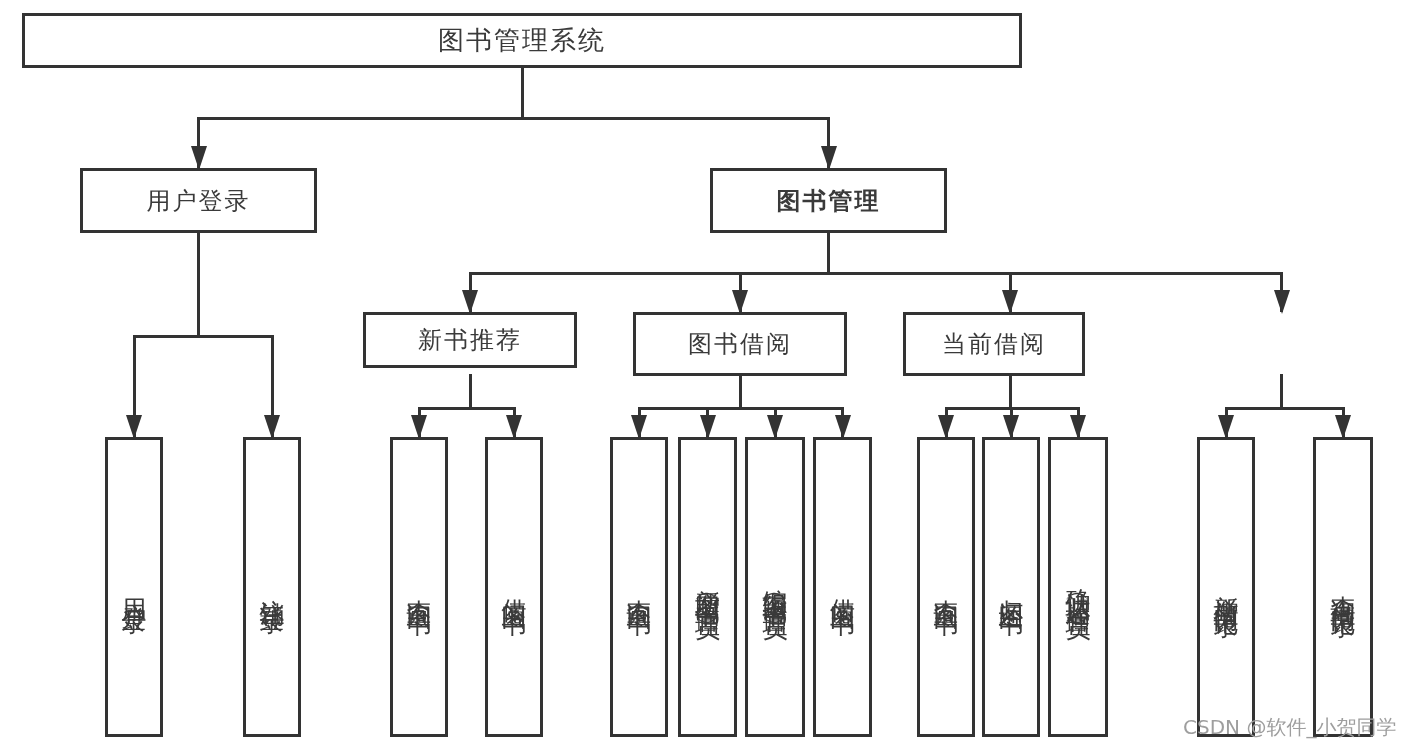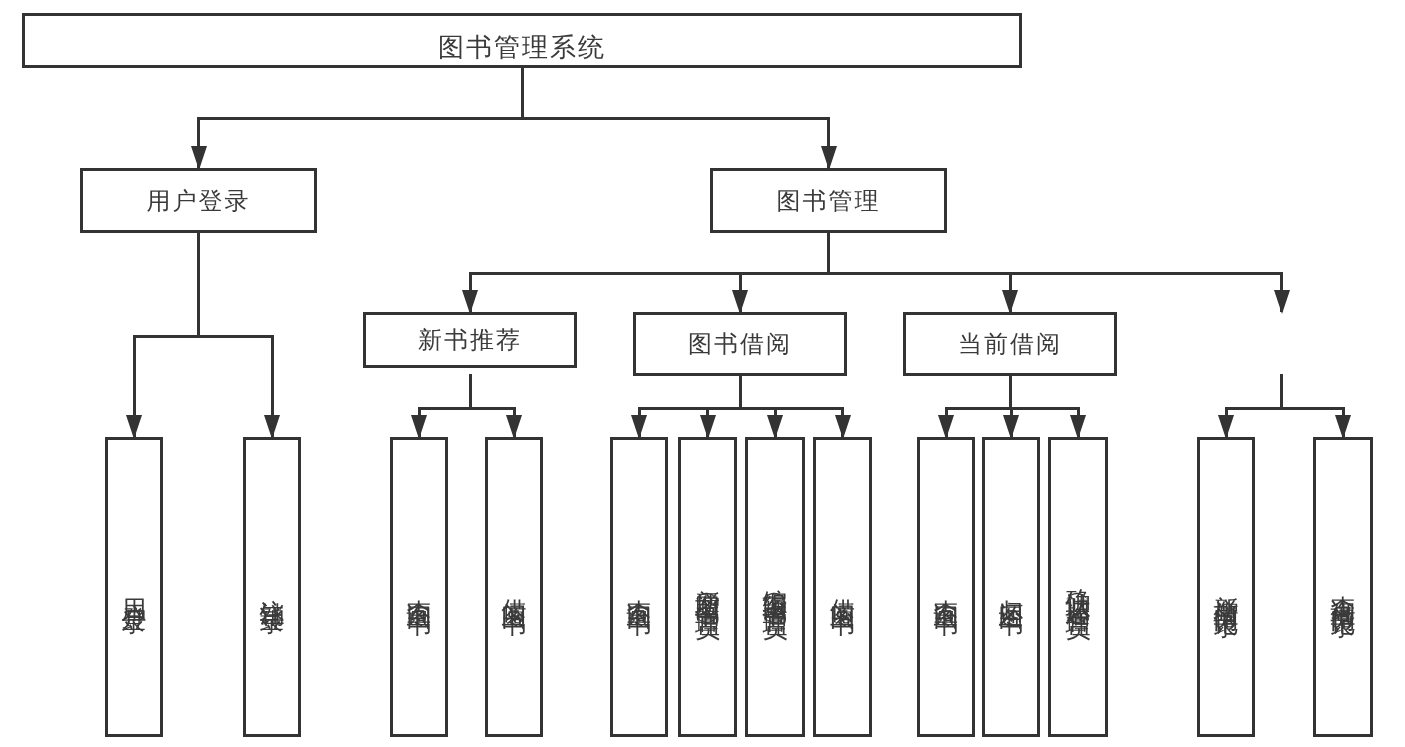--- a/index.html
+++ b/index.html
@@ -117,36 +117,36 @@
     <div class="cline" style="left: 1009.5px; top: 407px; width: 3px; height: 30px;"></div>
     <div class="arrow" style="left: 1003px; top: 415px;"></div>
     <div class="cline" style="left: 1076.5px; top: 407px; width: 3px; height: 30px;"></div>
     <div class="arrow" style="left: 1070px; top: 415px;"></div>
     <div class="cline" style="left: 1280px; top: 374px; width: 3px; height: 36px;"></div>
     <div class="cline" style="left: 1224.5px; top: 407px; width: 120px; height: 3px;"></div>
     <div class="cline" style="left: 1224.5px; top: 407px; width: 3px; height: 30px;"></div>
     <div class="arrow" style="left: 1218px; top: 415px;"></div>
     <div class="cline" style="left: 1341.5px; top: 407px; width: 3px; height: 30px;"></div>
     <div class="arrow" style="left: 1335px; top: 415px;"></div>
-    <div class="box" style="left: 22px; top: 13px; width: 1000px; height: 55px; align-items: flex-end;">
+    <div class="box" style="left: 22px; top: 13px; width: 1000px; height: 55px;">
       <span class="hlabel root">图书管理系统</span>
     </div>
     <div class="box" style="left: 80px; top: 168px; width: 237px; height: 65px;">
       <span class="hlabel">用户登录</span>
     </div>
-    <div class="box" style="left: 710px; top: 168px; width: 237px; height: 65px;">
+    <div class="box" style="left: 710px; top: 168px; width: 237px; height: 65px; font-weight: bold;">
       <span class="hlabel">图书管理</span>
     </div>
     <div class="box" style="left: 363px; top: 312px; width: 214px; height: 56px;">
       <span class="hlabel">新书推荐</span>
     </div>
     <div class="box" style="left: 633px; top: 312px; width: 214px; height: 64px; justify-content: center;">
       <span class="hlabel">图书借阅</span>
     </div>
-    <div class="box" style="left: 903px; top: 312px; width: 214px; height: 64px;">
+    <div class="box" style="left: 903px; top: 312px; width: 182px; height: 64px;">
       <span class="hlabel">当前借阅</span>
     </div>
     <div class="box" style="left: 105px; top: 437px; width: 58px; height: 300px;">
       <span class="vlabel">用户登录</span>
     </div>
     <div class="box" style="left: 243px; top: 437px; width: 58px; height: 300px;">
       <span class="vlabel">注销登录</span>
     </div>
     <div class="box" style="left: 390px; top: 437px; width: 58px; height: 300px;">
       <span class="vlabel">查询图书</span>
@@ -174,13 +174,14 @@
     </div>
     <div class="box" style="left: 1048px; top: 437px; width: 60px; height: 300px;">
       <span class="vlabel">确认归还（管理员）</span>
     </div>
     <div class="box" style="left: 1197px; top: 437px; width: 58px; height: 300px;">
       <span class="vlabel">新增借阅记录</span>
     </div>
     <div class="box" style="left: 1313px; top: 437px; width: 60px; height: 300px;">
       <span class="vlabel">查询借阅记录</span>
     </div>
+    <span class="watermark" style="color: rgb(158, 158, 158);">CSDN @软件_小贺同学</span>
   </div>
 
 </body></html>

